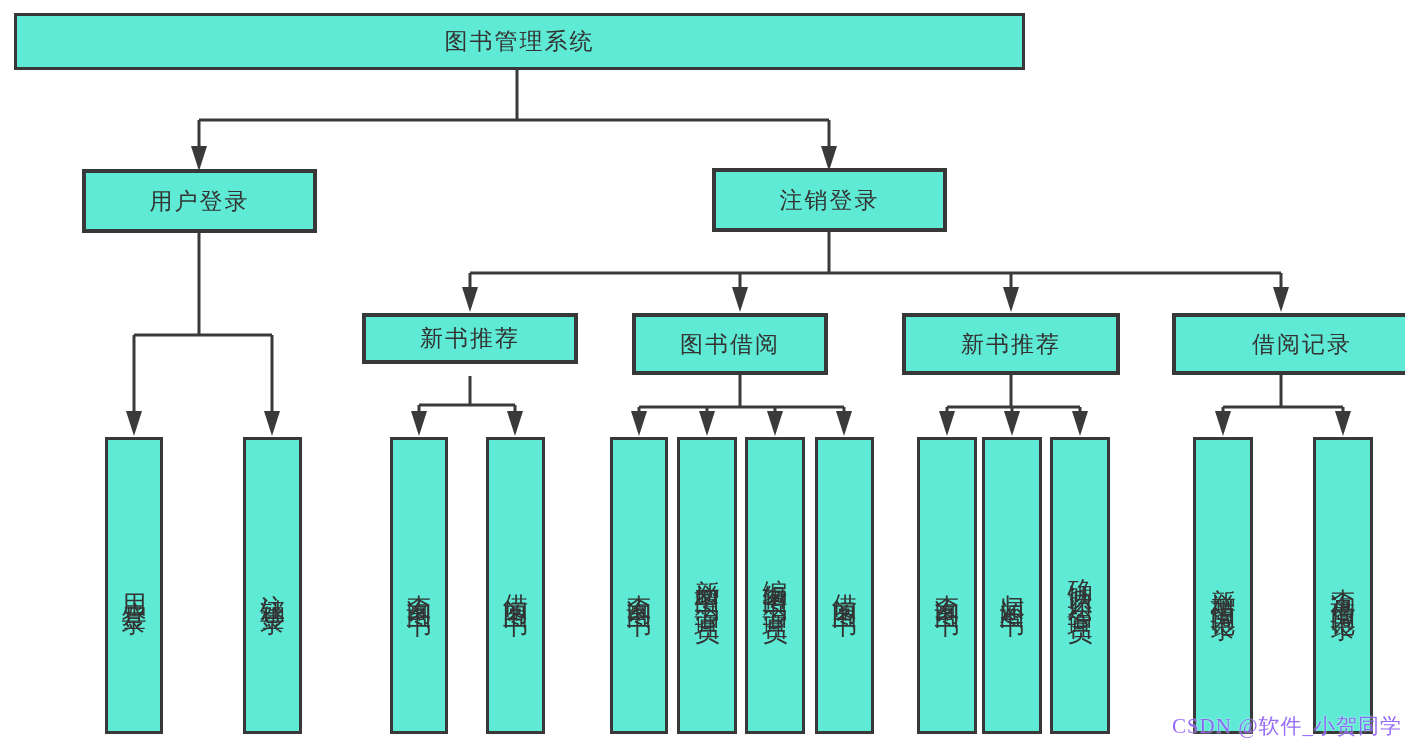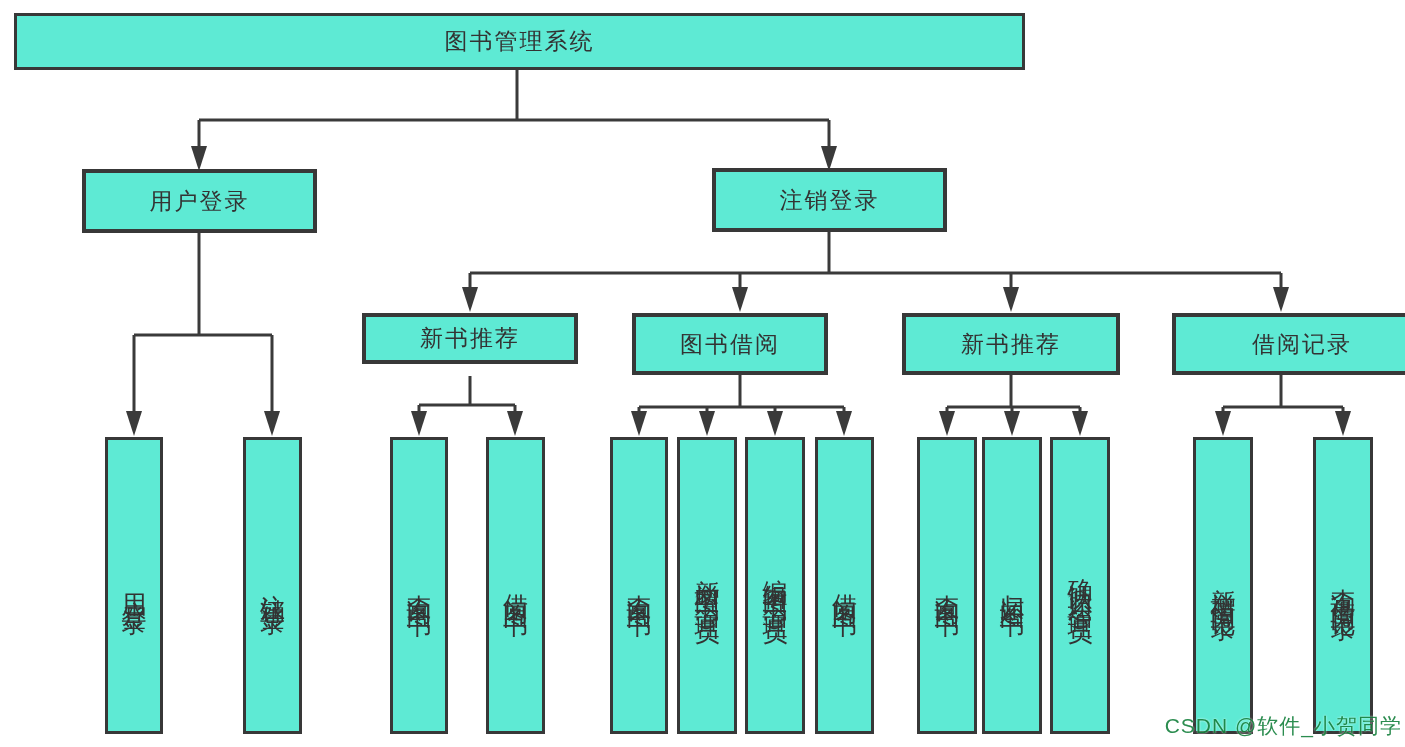--- a/index.html
+++ b/index.html
@@ -37,24 +37,25 @@
     font-size: 25px;
     letter-spacing: 6px;
     line-height: 1;
   }
   .watermark {
     position: absolute;
     top: 712px;
     right: 3px;
     font-size: 21px;
     letter-spacing: 1px;
-    color: #15803d;
+    color: #8b5cf6;
     opacity: 0.9;
     white-space: nowrap;
     text-shadow: 0 0 2px #ffffff;
+    font-family: Liberation Serif, serif;
   }
 </style>
 </head>
 <body>
 
 <div id="stage">
 
   <svg id="connectors" viewBox="0 0 1405 747" xmlns="http://www.w3.org/2000/svg">
     <path fill="none" stroke="#3a3a3a" stroke-width="3" d="
       M517,70 V120 M199,120 H829 M199,120 V160 M829,120 V160

